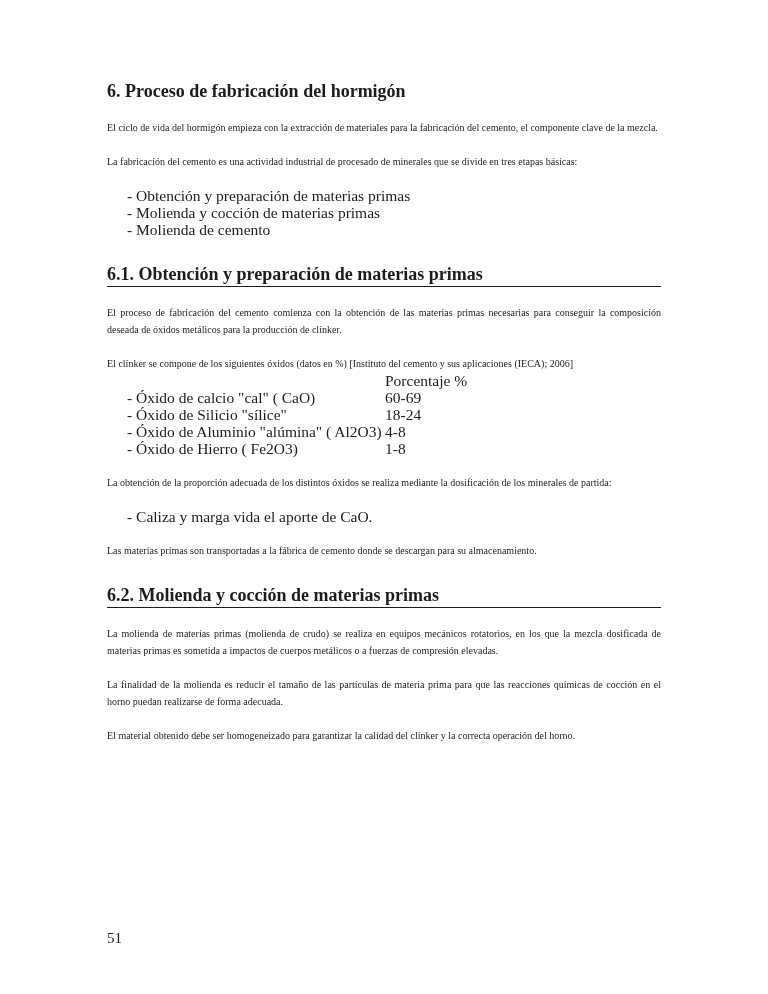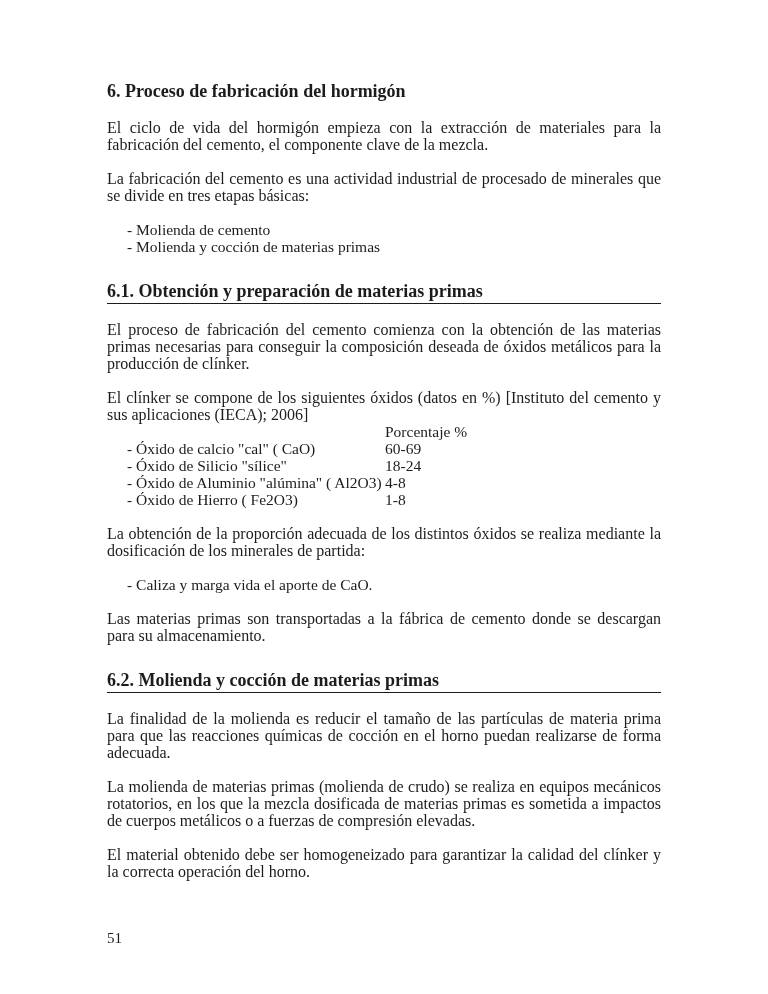--- a/index.html
+++ b/index.html
@@ -19,21 +19,21 @@
     height: 930px;
     padding: 80px 107px 0 107px;
   }
   .doc-title {
     font-size: 18px;
     font-weight: bold;
     line-height: 22px;
     margin-bottom: 14px;
   }
   p.body-par {
-    font-size: 16px;
+    font-size: 10px;
     line-height: 17px;
     text-align: justify;
     margin-top: 17px;
   }
   ul.dash-list {
     list-style: none;
     margin-top: 17px;
     font-size: 15.5px;
     line-height: 17px;
   }
@@ -90,22 +90,23 @@
 <body>
 
 <div class="page">
 
   <h1 class="doc-title">6. Proceso de fabricación del hormigón</h1>
 
   <p class="body-par">El ciclo de vida del hormigón empieza con la extracción de materiales para la fabricación del cemento, el componente clave de la mezcla.</p>
   <p class="body-par">La fabricación del cemento es una actividad industrial de procesado de minerales que se divide en tres etapas básicas:</p>
 
   <ul class="dash-list">
+    <li>Obtención y preparación de materias primas</li>
+    <li>Molienda y cocción de materias primas</li>
     <li>Molienda de cemento</li>
-    <li>Molienda y cocción de materias primas</li>
   </ul>
 
   <h2 class="section-heading">6.1. Obtención y preparación de materias primas</h2>
 
   <p class="body-par">El proceso de fabricación del cemento comienza con la obtención de las materias primas necesarias para conseguir la composición deseada de óxidos metálicos para la producción de clínker.</p>
   <p class="body-par">El clínker se compone de los siguientes óxidos (datos en %) [Instituto del cemento y sus aplicaciones (IECA); 2006]</p>
 
   <div class="oxide-table">
     <div class="t-header-row">
       <span class="t-header">Porcentaje %</span>
@@ -131,19 +132,19 @@
   <p class="body-par">La obtención de la proporción adecuada de los distintos óxidos se realiza mediante la dosificación de los minerales de partida:</p>
 
   <ul class="dash-list">
     <li>Caliza y marga vida el aporte de CaO.</li>
   </ul>
 
   <p class="body-par">Las materias primas son transportadas a la fábrica de cemento donde se descargan para su almacenamiento.</p>
 
   <h2 class="section-heading">6.2. Molienda y cocción de materias primas</h2>
 
+  <p class="body-par">La molienda de materias primas (molienda de crudo) se realiza en equipos mecánicos rotatorios, en los que la mezcla dosificada de materias primas es sometida a impactos de cuerpos metálicos o a fuerzas de compresión elevadas.</p>
   <p class="body-par">La finalidad de la molienda es reducir el tamaño de las partículas de materia prima para que las reacciones químicas de cocción en el horno puedan realizarse de forma adecuada.</p>
-  <p class="body-par">La molienda de materias primas (molienda de crudo) se realiza en equipos mecánicos rotatorios, en los que la mezcla dosificada de materias primas es sometida a impactos de cuerpos metálicos o a fuerzas de compresión elevadas.</p>
   <p class="body-par">El material obtenido debe ser homogeneizado para garantizar la calidad del clínker y la correcta operación del horno.</p>
 
 </div>
 
 <div class="page-footer">51</div>
 
 </body></html>

